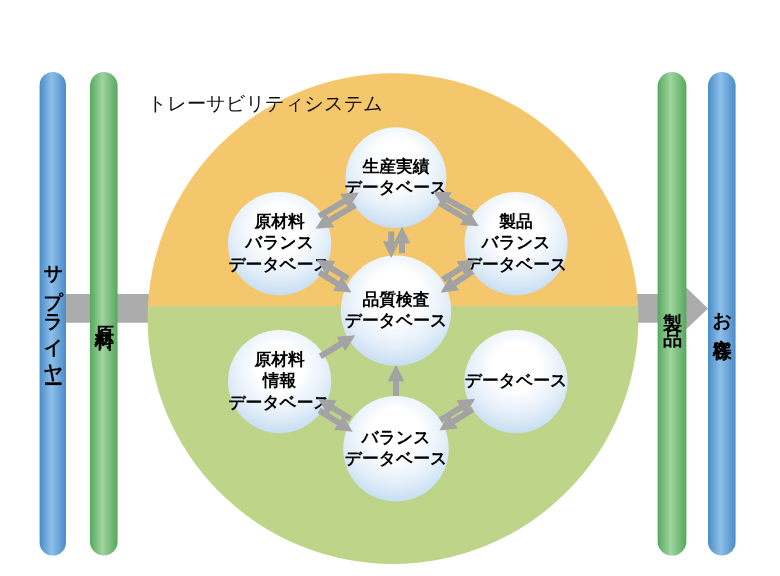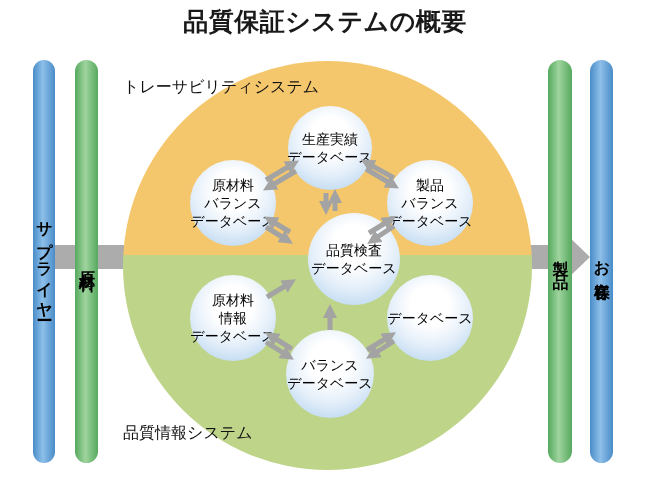--- a/index.html
+++ b/index.html
@@ -33,69 +33,67 @@
     position:absolute; left:123px; width:409px; 
     font-size:16px; font-weight:normal; color:#111; z-index:4;
   }
   .sys-label.top { top:77px; }
   .sys-label.bottom { top:423px; }
   
   .node {
     position:absolute; border-radius:50%; z-index:5;
     background:radial-gradient(circle at 50% 36%, #ffffff 0%, #ffffff 28%, #e3eef9 58%, #bad7f0 88%, #adcdeb 100%);
     display:flex; flex-direction:column; align-items:center; justify-content:center;
-    text-align:left; font-size:14px; line-height:18px; font-weight:normal; color:#000;
+    text-align:left; font-size:14px; line-height:18px; font-weight:bold; color:#000;
   }
   .node span { white-space:nowrap; }
   svg.flow   { position:absolute; left:0; top:0; z-index:1; }
   svg.links  { position:absolute; left:0; top:0; z-index:6; pointer-events:none; }
 </style>
 </head>
 <body>
 
 <div class="stage">
 
-  <div class="title">品質保証システムの概要</div>
 
   <svg class="flow" width="650" height="480">
     <polygon points="55,245 566,245 566,234 590,257 566,280 566,269 55,269" fill="#acacac"></polygon>
   </svg>
 
   <div class="bar blue" style="left:33px;  width:22px;">
     <span>サプライヤー</span>
   </div>
   <div class="bar green" style="left:75px;  width:23px;">
     <span>原材料</span>
   </div>
   <div class="bar green" style="left:548px; width:24px;">
     <span class="spread">製品</span>
   </div>
   <div class="bar blue" style="left:590px; width:23px;">
     <span>お客様</span>
   </div>
 
   <div class="big-circle"></div>
   <div class="sys-label top">トレーサビリティシステム</div>
-  <div class="sys-label bottom">品質情報システム</div>
 
   <div class="node" style="left:288px;top:106px;width:84px;height:84px;">
     <span>生産実績</span>
     <span>データベース</span>
   </div>
   <div class="node" style="left:190px;top:160px;width:86px;height:86px;">
     <span>原材料</span>
     <span>バランス</span>
     <span>データベース</span>
   </div>
   <div class="node" style="left:387px;top:160px;width:86px;height:86px;">
     <span>製品</span>
     <span>バランス</span>
     <span>データベース</span>
   </div>
-  <div class="node" style="left:284px;top:213px;width:92px;height:92px;margin-left:24px;">
+  <div class="node" style="left:284px;top:213px;width:92px;height:92px;">
     <span>品質検査</span>
     <span>データベース</span>
   </div>
   <div class="node" style="left:190px;top:275px;width:86px;height:86px;">
     <span>原材料</span>
     <span>情報</span>
     <span>データベース</span>
   </div>
   <div class="node" style="left:387px;top:275px;width:86px;height:86px;">
     <span>データベース</span>

